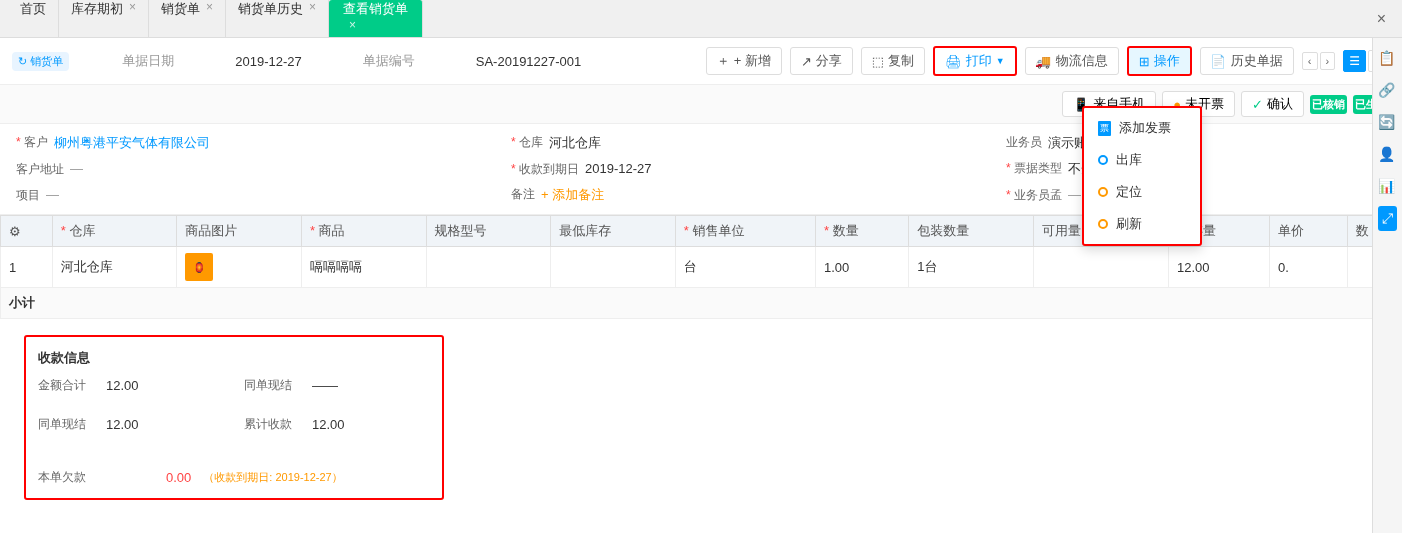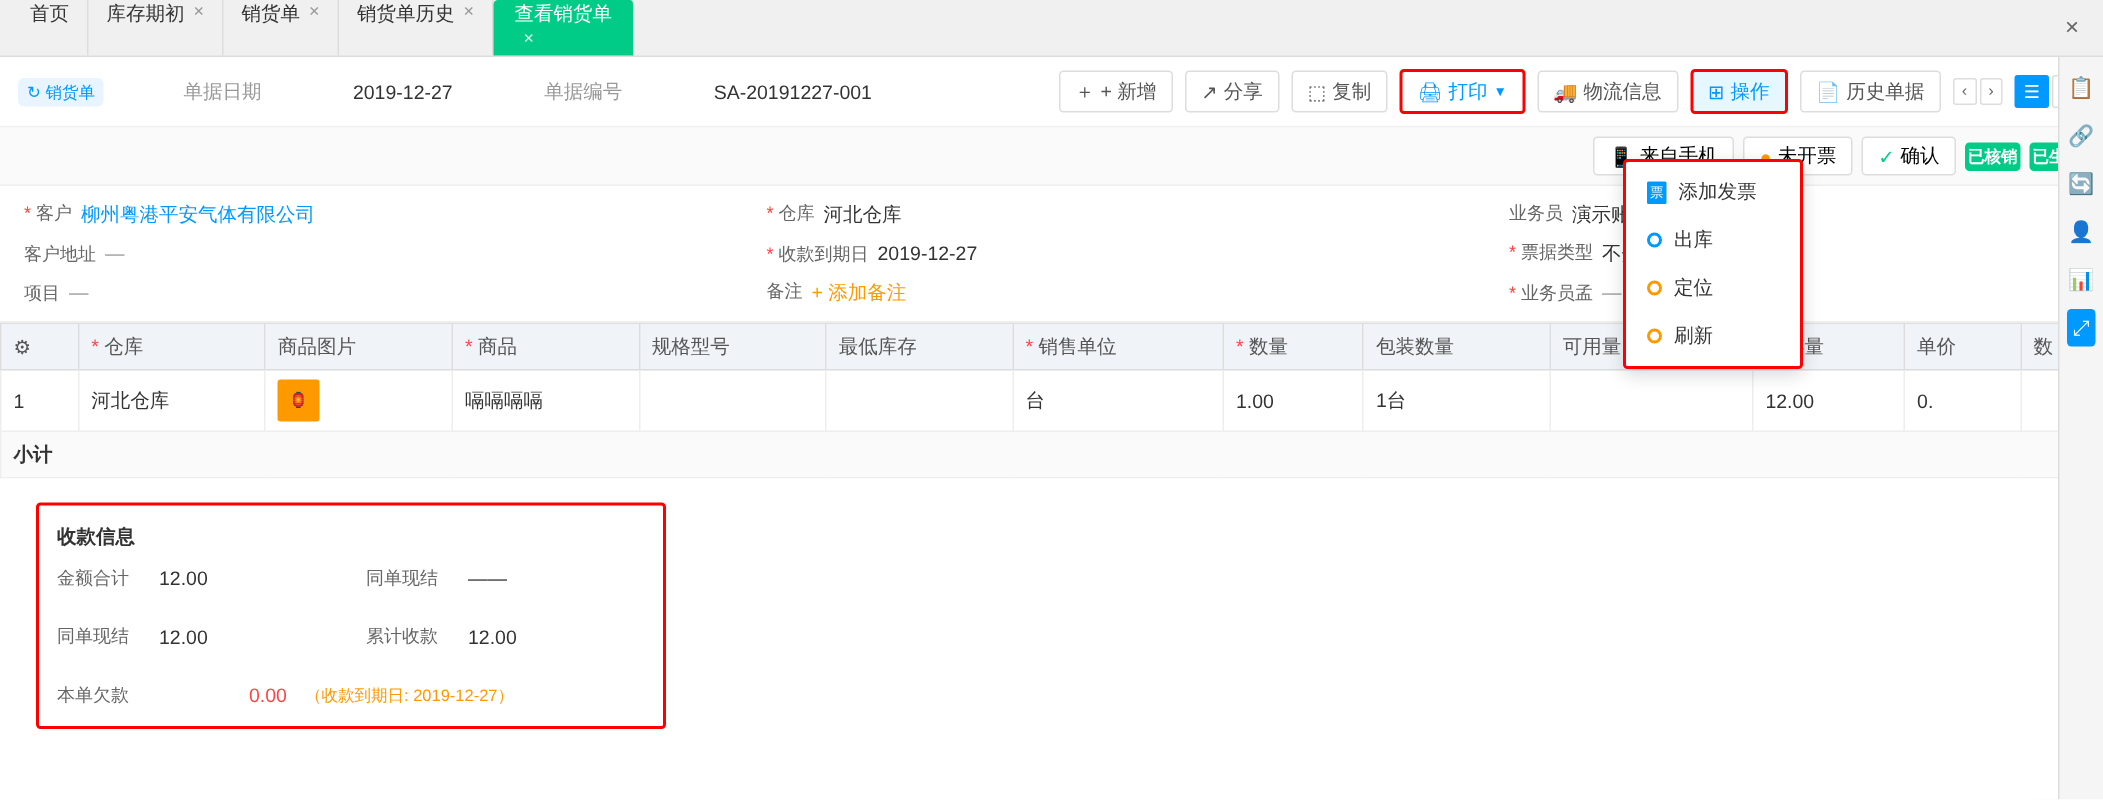--- a/index.html
+++ b/index.html
@@ -387,21 +387,21 @@
             <span class="summary-value">——</span>
           </div>
           <div class="summary-row">
             <span class="summary-label">同单现结</span>
             <span class="summary-value">12.00</span>
           </div>
           <div class="summary-row">
             <span class="summary-label">累计收款</span>
             <span class="summary-value">12.00</span>
           </div>
-          <div style="grid-column:span 2;" class="summary-row">
+          <div style="grid-column:span 2;margin-top:14px;" class="summary-row">
             <span style="width:120px;" class="summary-label">本单欠款</span>
             <span class="summary-value red">0.00</span>
             <span class="summary-value orange" style="margin-left:4px; font-size:11px;">（收款到期日: 2019-12-27）</span>
           </div>
         </div>
       </div>
     </div>
 
     <div class="dropdown-menu" style="top:68px; right:200px;">
       <div class="dropdown-item">

